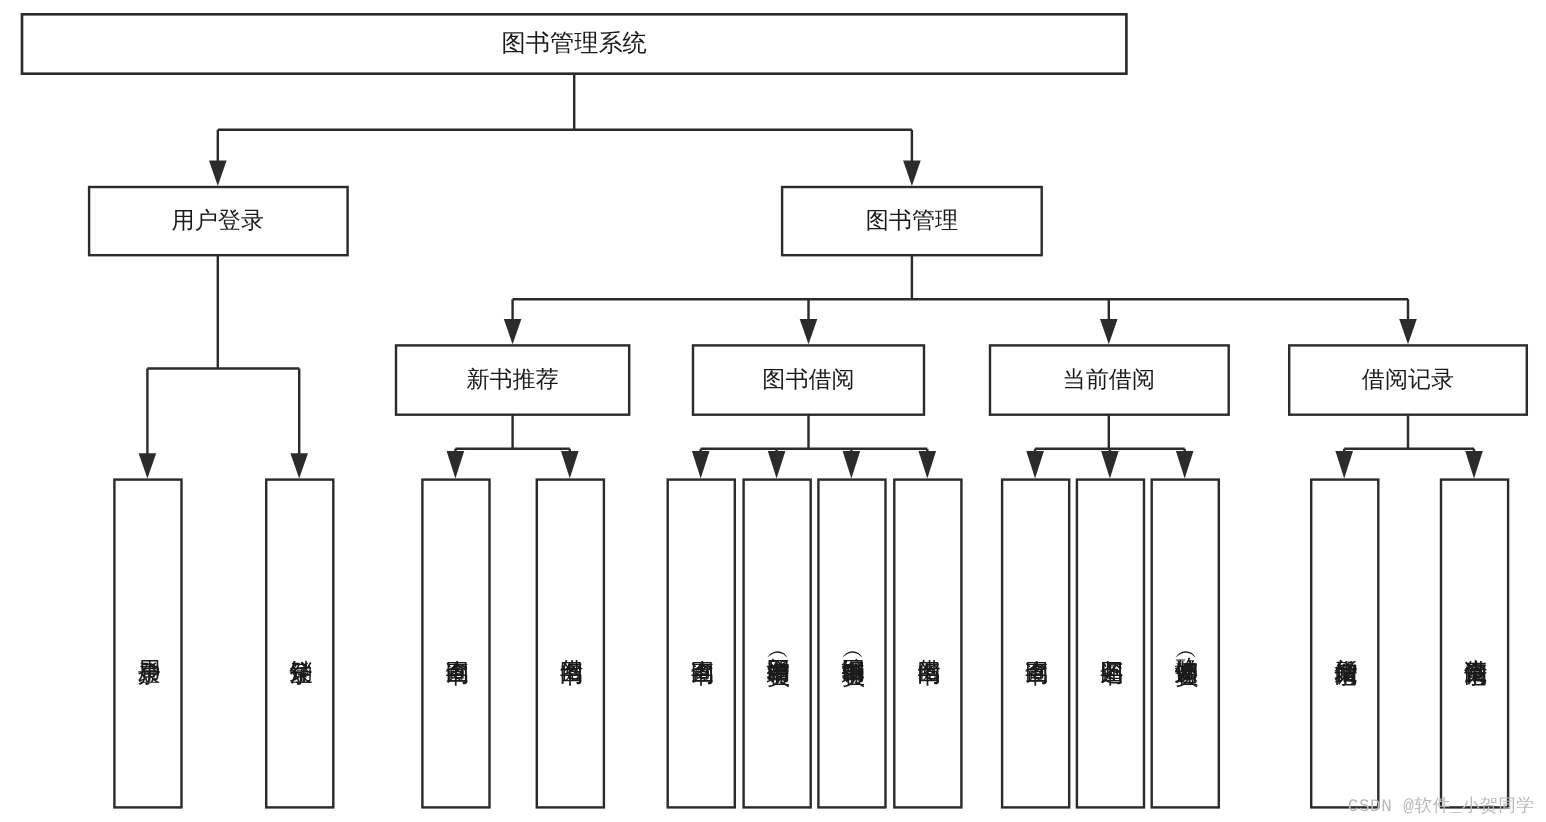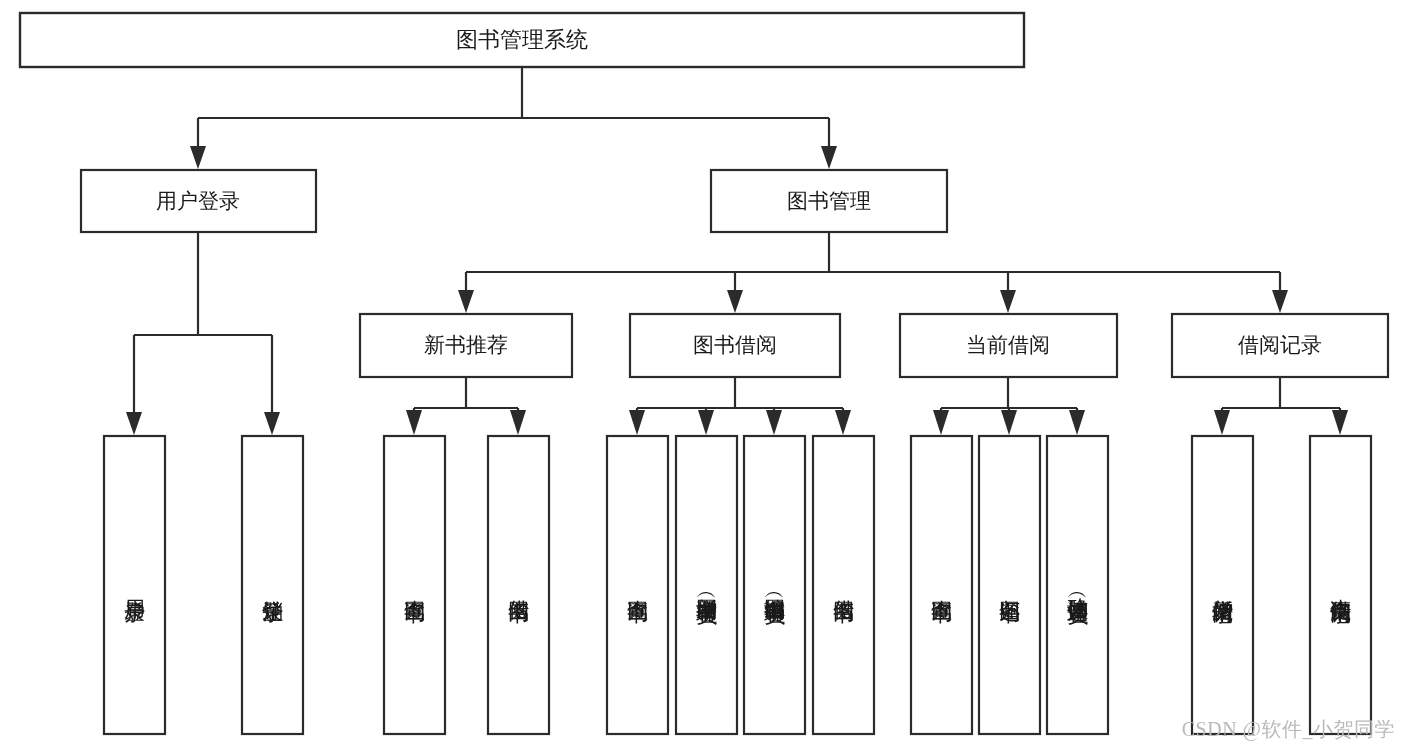--- a/index.html
+++ b/index.html
@@ -82,22 +82,22 @@
     display: flex;
     align-items: center;
     justify-content: center;
     text-align: center;
     white-space: nowrap;
   }
   .watermark {
     position: absolute;
     right: 10px;
     bottom: 4px;
-    font-family: Liberation Serif, serif;
-    font-size: 20px;
+    font-family: Liberation Mono, monospace;
+    font-size: 16px;
     color: #b9b9b9;
     letter-spacing: 0.5px;
     user-select: none;
     pointer-events: none;
   }
 </style>
 </head>
 <body>
 
 <div id="diagram-root">

